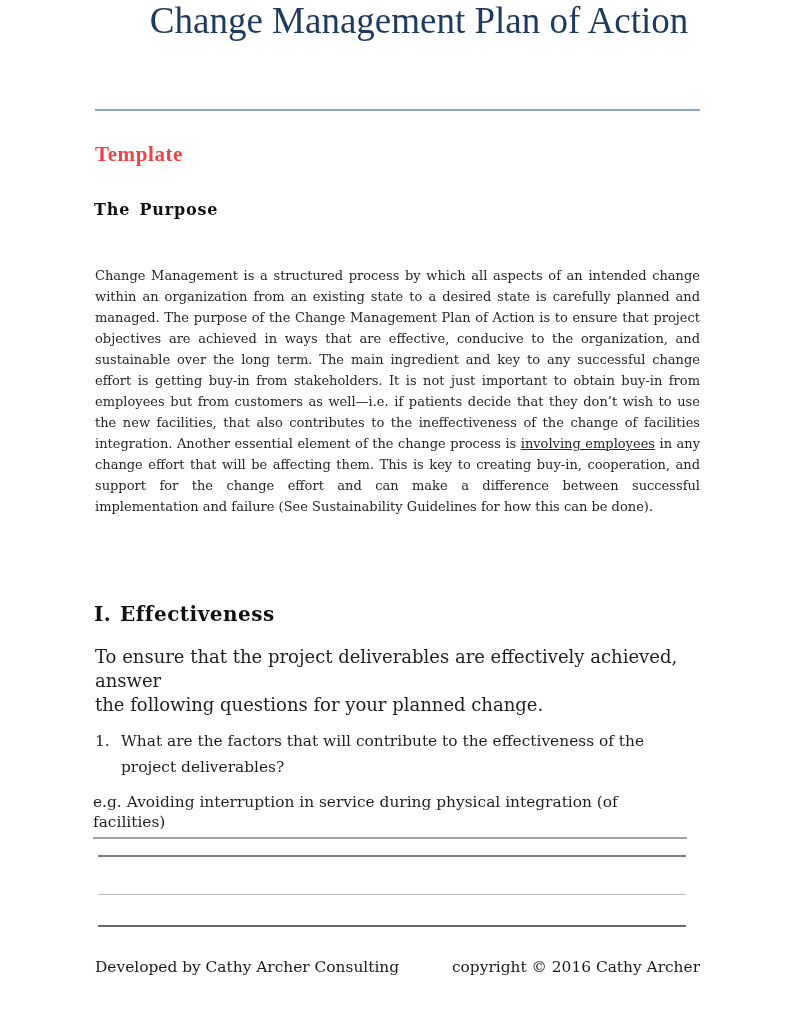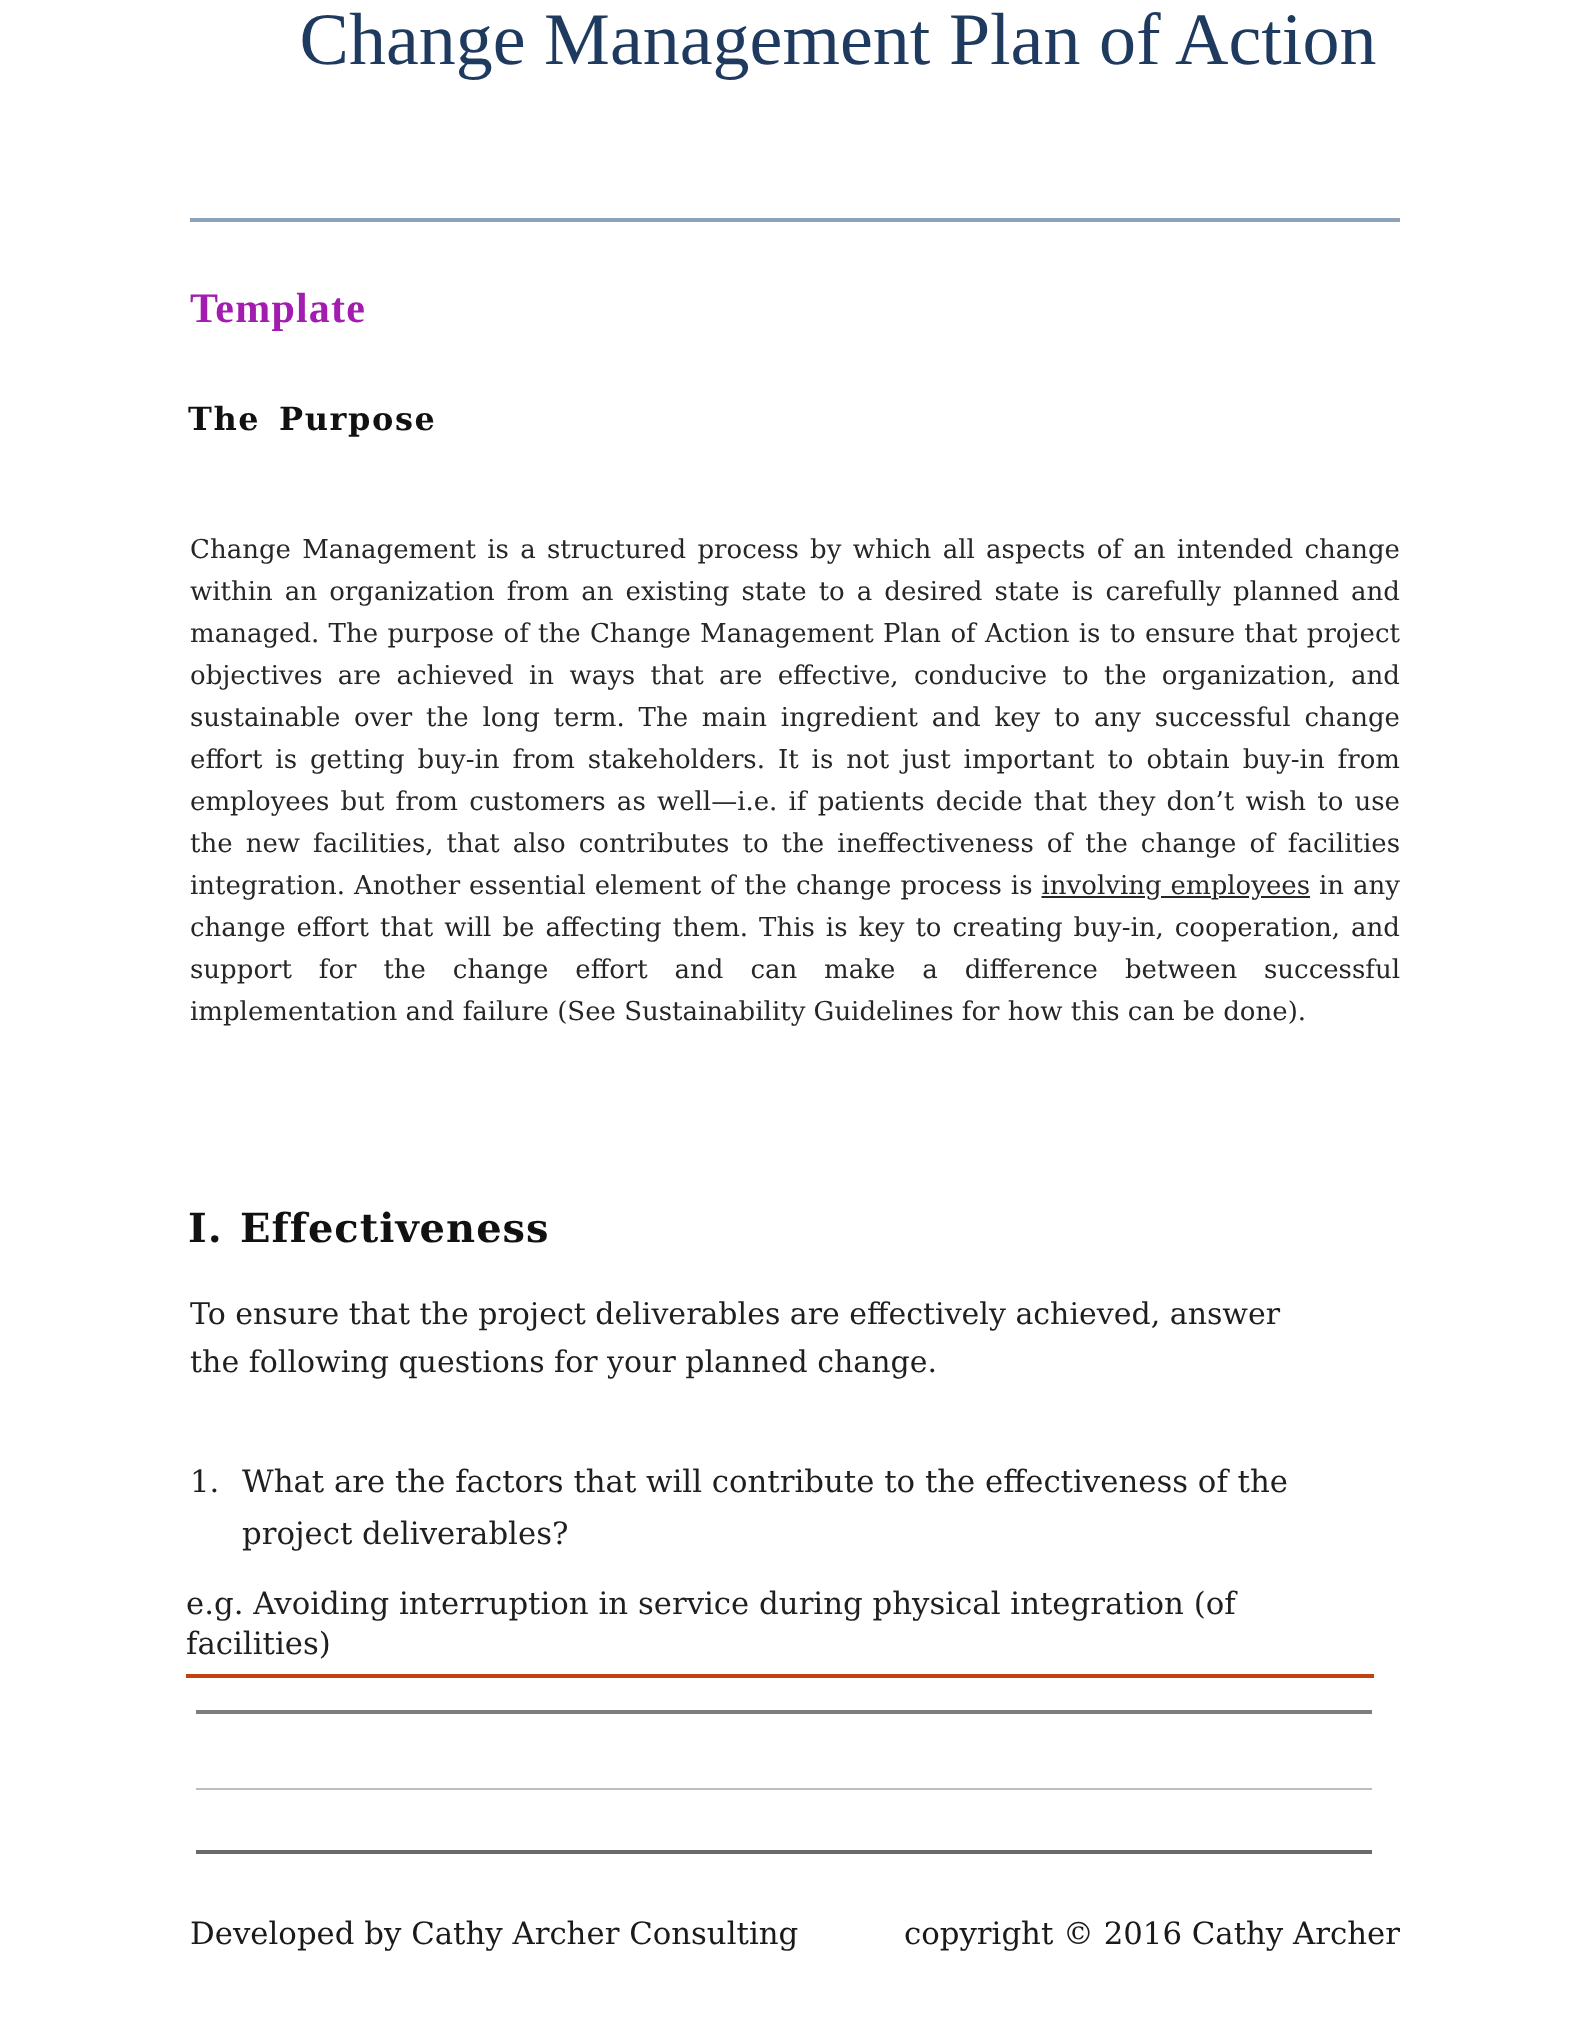--- a/index.html
+++ b/index.html
@@ -38,21 +38,21 @@
   }
   .template-heading {
     position: absolute;
     top: 142px;
     left: 95px;
     margin: 0;
     font-family: "Liberation Serif", serif;
     font-weight: bold;
     font-size: 21px;
     letter-spacing: 0.6px;
-    color: #a21caf;
+    color: #ef4444;
   }
   .purpose-heading {
     position: absolute;
     top: 200px;
     left: 94px;
     margin: 0;
     font-weight: bold;
     font-size: 16px;
     letter-spacing: 0.8px;
     word-spacing: 3px;
@@ -81,21 +81,21 @@
     letter-spacing: 0.5px;
     color: #111111;
   }
   .effectiveness-heading .numeral { flex: none; width: 26px; }
   .effectiveness-intro {
     position: absolute;
     top: 645px;
     left: 95px;
     width: 605px;
     margin: 0;
-    font-size: 15px;
+    font-size: 18px;
     line-height: 24px;
     white-space: pre-line;
     color: #1f1f1f;
   }
   .question-row {
     position: absolute;
     top: 728px;
     left: 95px;
     width: 605px;
     display: flex;
@@ -108,21 +108,21 @@
   .example-line {
     position: absolute;
     top: 792px;
     left: 93px;
     width: 594px;
     margin: 0;
     font-size: 15.4px;
     line-height: 20px;
     color: #1f1f1f;
     padding-bottom: 5px;
-    border-bottom: 2px solid #c2410c;
+    border-bottom: 2px solid #a3a3a3;
   }
   .answer-line {
     position: absolute;
     left: 98px;
     width: 588px;
     height: 0;
   }
   .answer-line-1 { top: 855px; border-bottom: 2px solid #7d7d7d; }
   .answer-line-2 { top: 894px; border-bottom: 1px solid #bdbdbd; }
   .answer-line-3 { top: 925px; border-bottom: 2px solid #6a6a6a; }

